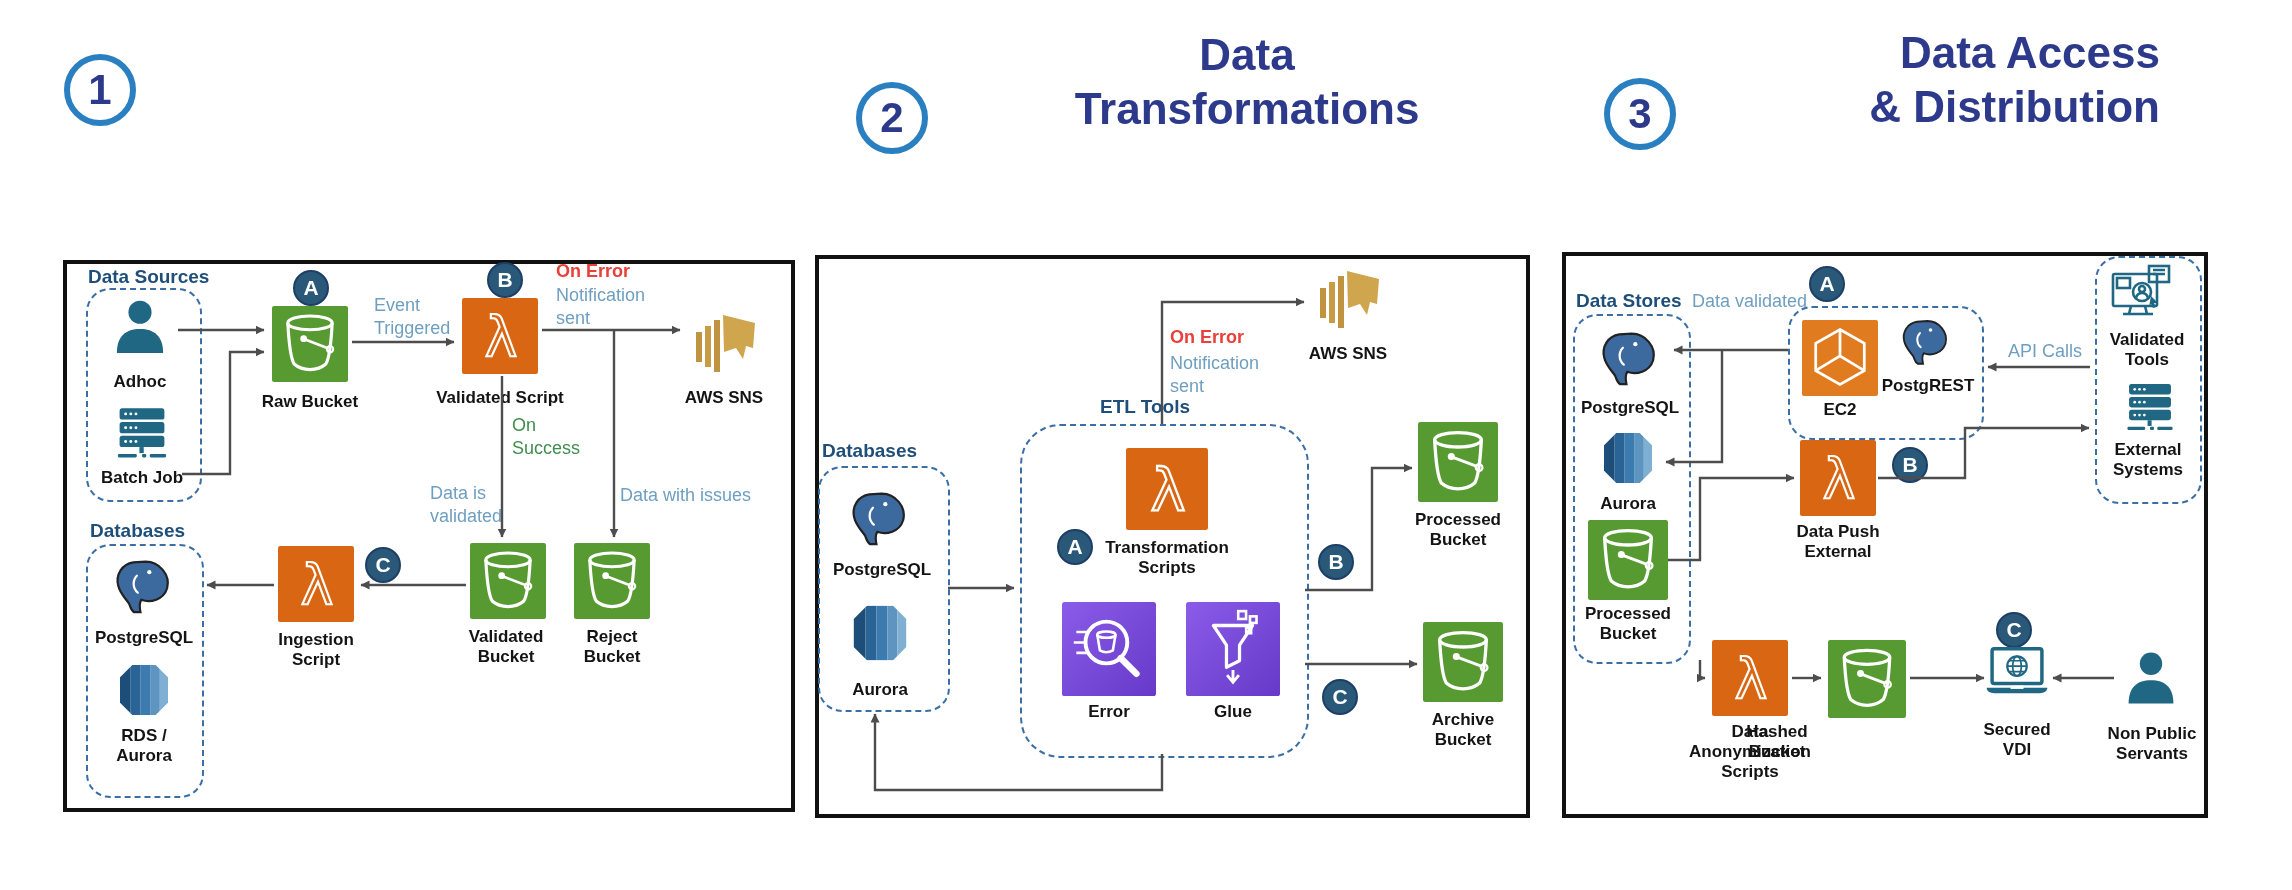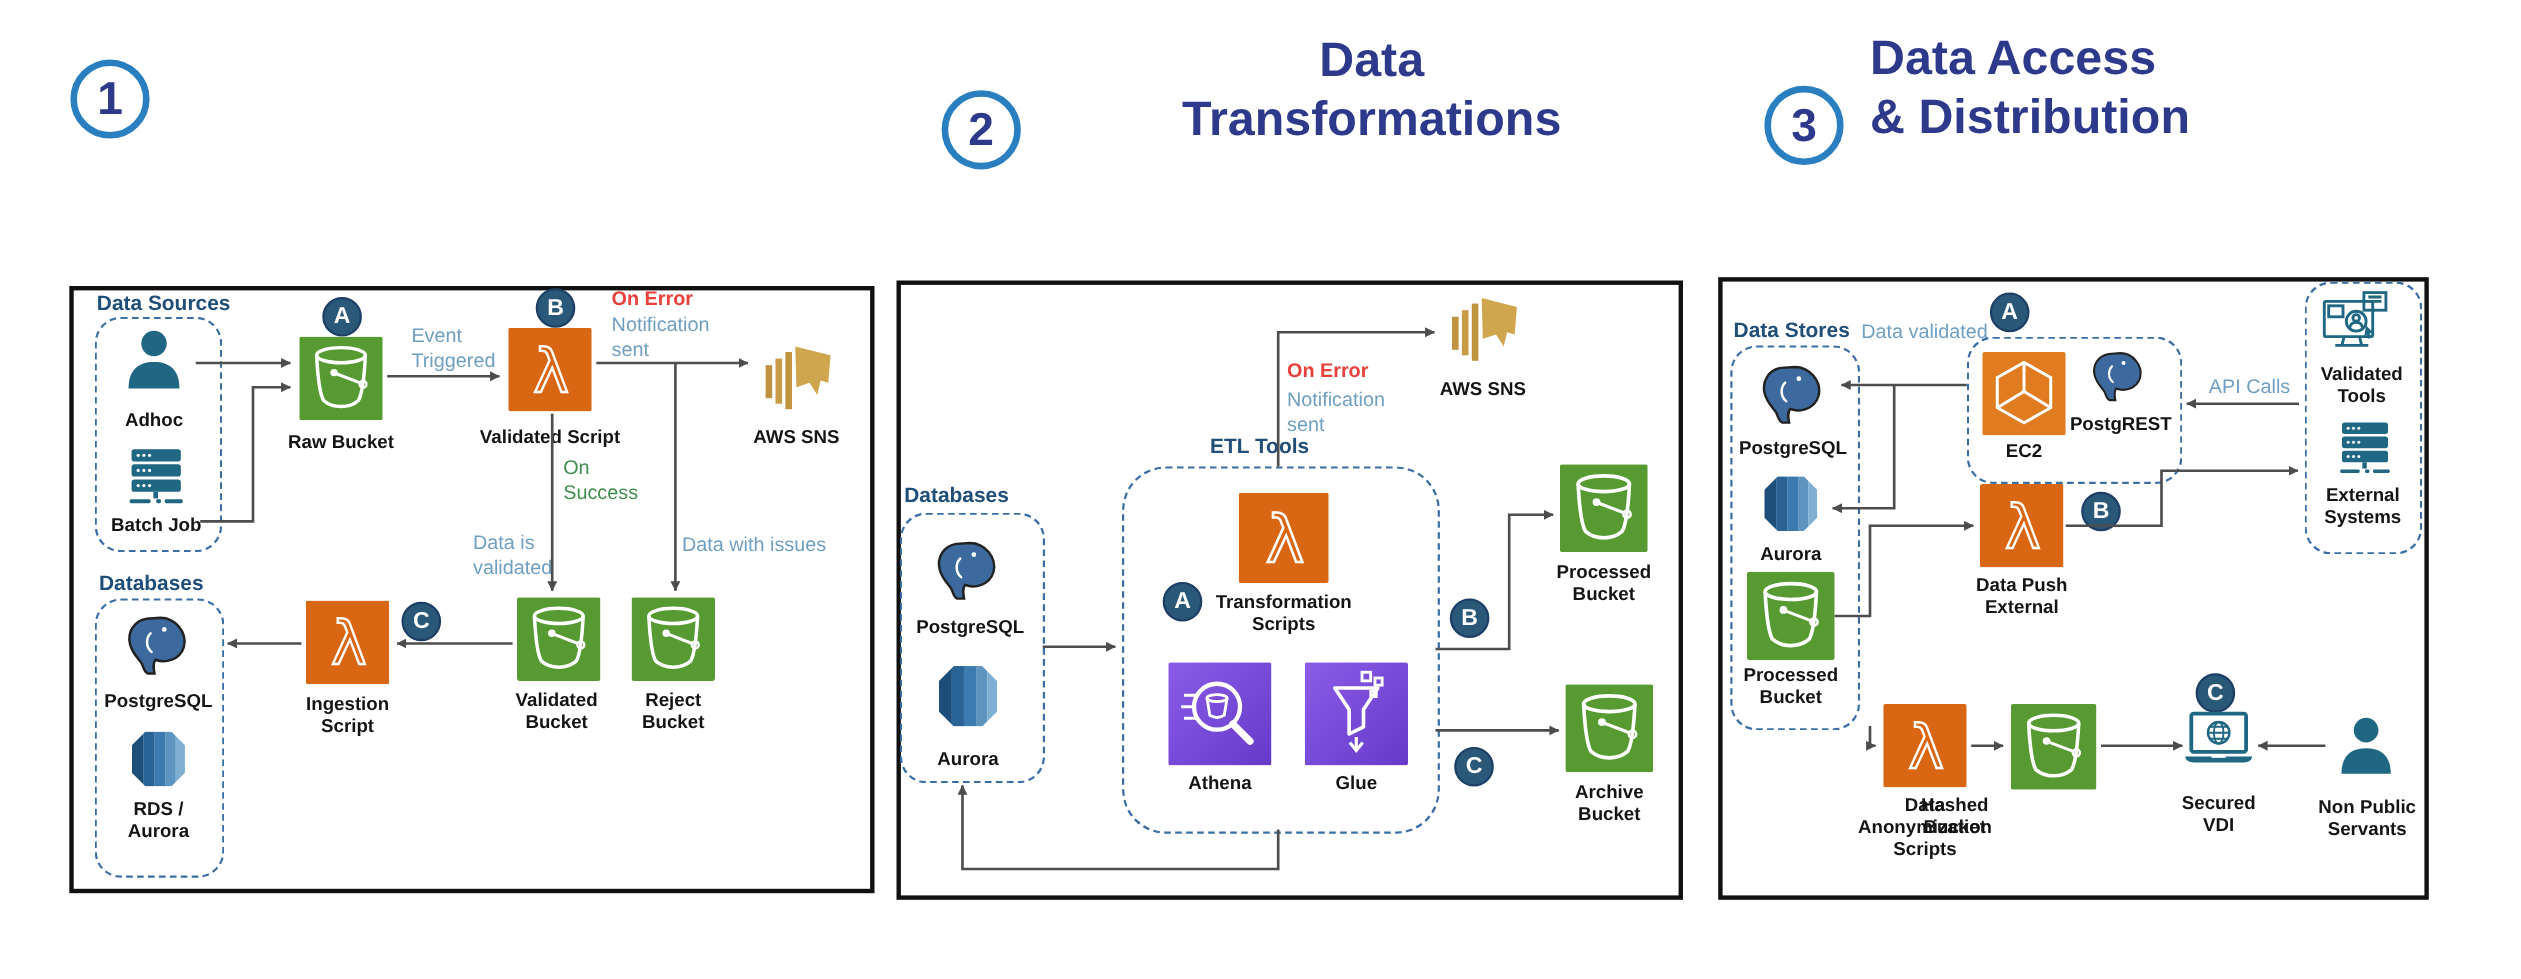--- a/index.html
+++ b/index.html
@@ -5,21 +5,21 @@
   html,body{margin:0;padding:0;background:#fff;}
   .stage{position:relative;width:2292px;height:890px;background:#fff;
          font-family:"Liberation Sans",sans-serif;overflow:hidden;}
   .panel{position:absolute;border:4px solid #111;background:#fff;}
   .num-circle{position:absolute;width:72px;height:72px;border:6px solid #2a7fc0;border-radius:50%;
 
          display:flex;align-items:center;justify-content:center;font-size:42px;font-weight:bold;color:#2d3a8c;box-sizing:border-box;}
   .title{position:absolute;font-weight:bold;color:#2d3a8c;white-space:pre-line;line-height:1.22;}
   .t1{left:158px;top:62px;font-size:48px;width:500px;}
   .t2{left:1012px;top:28px;font-size:44px;width:470px;text-align:center;}
-  .t3{left:1700px;top:26px;font-size:44px;width:460px;text-align:left;}
+  .t3{left:1700px;top:26px;font-size:44px;width:460px;text-align:right;}
   .group{position:absolute;border:2px dashed #3a6ea5;border-radius:24px;}
   .group-label{position:absolute;font-size:19px;font-weight:bold;color:#1f4e79;white-space:pre-line;}
   .ic{position:absolute;}
   .lbl{position:absolute;font-size:17px;font-weight:bold;color:#141414;text-align:center;
        white-space:pre-line;line-height:1.18;}
   .edge{position:absolute;font-size:18px;color:#6f9fc0;white-space:pre-line;line-height:1.25;}
   .edge.red{color:#e8403a;font-weight:600;}
   .edge.green{color:#3f8e4e;}
   .badge{position:absolute;width:36px;height:36px;border-radius:50%;background:#2a5878;border:2px solid #1d3f66;
          color:#fff;display:flex;align-items:center;justify-content:center;font-size:21px;font-weight:bold;box-sizing:border-box;}
@@ -255,21 +255,21 @@
   <div class="group" style="left:1020px;top:424px;width:285px;height:330px;border-radius:40px"></div>
   <svg class="ic" style="left:1126px;top:448px" width="82" height="82">
       <use href="#sym-lambda"></use>
     </svg>
   <div class="badge" style="left:1057px;top:529px">A</div>
   <div class="lbl" style="left:1092px;top:538px;width:150px">Transformation
 Scripts</div>
   <svg class="ic" style="left:1062px;top:602px" width="94" height="94">
       <use href="#sym-athena"></use>
     </svg>
-  <div class="lbl" style="left:1064px;top:702px;width:90px">Athena</div>
+  <div class="lbl" style="left:1064px;top:702px;width:90px">Error</div>
   <svg class="ic" style="left:1186px;top:602px" width="94" height="94">
       <use href="#sym-glue"></use>
     </svg>
   <div class="lbl" style="left:1188px;top:702px;width:90px">Glue</div>
 
   <div class="badge" style="left:1318px;top:544px">B</div>
   <svg class="ic" style="left:1418px;top:422px" width="80" height="80">
       <use href="#sym-bucket"></use>
     </svg>
   <div class="lbl" style="left:1400px;top:510px;width:116px">Processed

